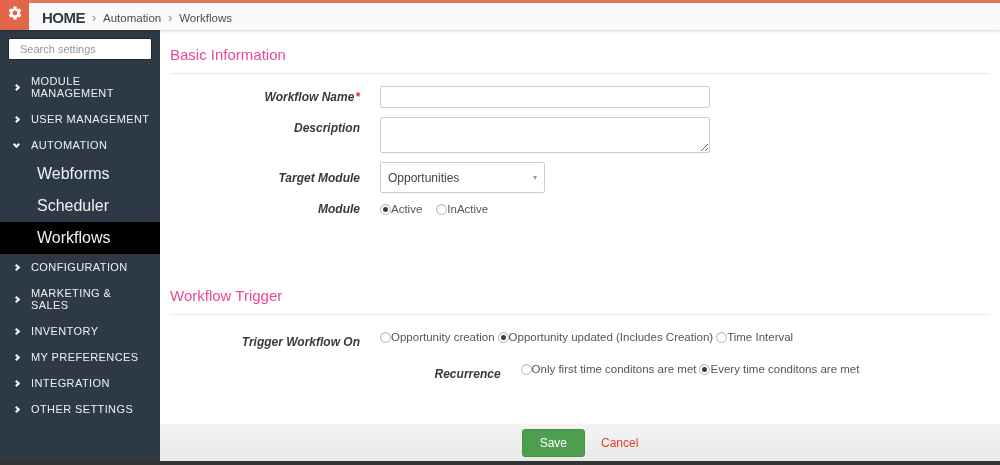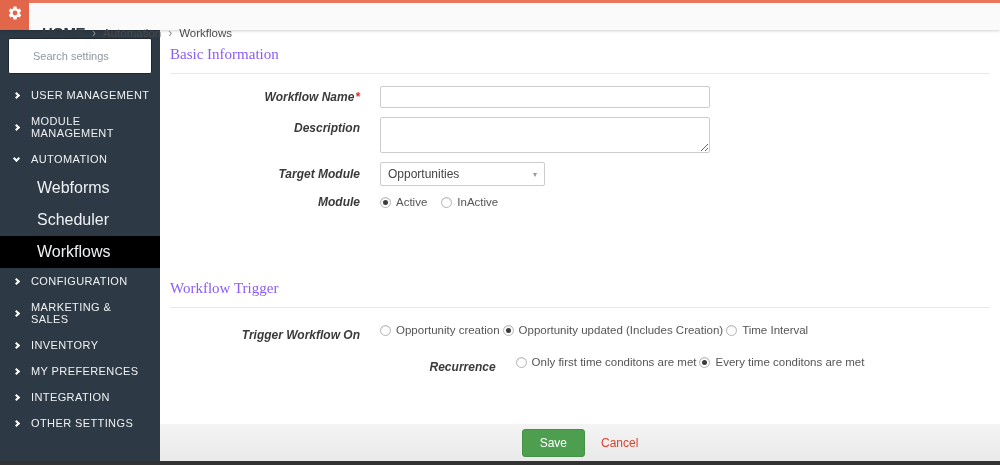--- a/index.html
+++ b/index.html
@@ -4,56 +4,56 @@
 <style>
   * { margin:0; padding:0; box-sizing:border-box; font-family:"Liberation Sans", sans-serif; }
   html,body { background:#fff; }
   .page { position:relative; width:1000px; height:465px; overflow:hidden; background:#fff; }
 
   
   .topbar { position:relative; height:30px; background:#fafafa; box-shadow:0 1px 3px rgba(0,0,0,.18); z-index:5; }
   .top-strip { position:absolute; top:0; left:0; right:0; height:3px; background:#e8765a; }
   .gear-box { position:absolute; left:0; top:0; width:29px; height:30px; background:#e2674a; display:flex; align-items:center; justify-content:center; cursor:pointer; }
   .gear-box svg { width:16px; height:16px; fill:#fff; }
-  .breadcrumb { position:absolute; left:42px; top:19px; height:27px; display:flex; align-items:center; }
+  .breadcrumb { position:absolute; left:42px; top:4px; height:27px; display:flex; align-items:center; }
   .bc-home { font-size:15px; font-weight:bold; letter-spacing:-0.5px; color:#2f3a44; cursor:pointer; }
   .bc-sep { margin:0 7px; color:#8a8a8a; font-size:12px; }
   .bc-item { font-size:11.5px; color:#4a4a4a; cursor:pointer; }
 
   
   .body { display:flex; height:431px; }
 
   
   .sidebar { width:160px; background:#2d3944; flex-shrink:0; overflow:hidden; }
-  .sidebar-search { display:block; width:144px; height:36px; margin:8px; border:1px solid #1f2830; border-radius:2px; padding:0 24px; font-size:11px; color:#555; background:#fff; outline:none; }
+  .sidebar-search { display:block; width:144px; height:22px; margin:8px; border:1px solid #1f2830; border-radius:2px; padding:0 11px; font-size:11px; color:#555; background:#fff; outline:none; }
   .sidebar-search::placeholder { color:#8e98a0; }
   .nav-item { display:flex; align-items:center; padding:7px 8px 7px 14px; color:#eef1f4; font-size:11px; letter-spacing:.4px; cursor:pointer; }
   .chev { display:inline-block; width:5px; height:5px; border-right:2px solid #fff; border-bottom:2px solid #fff; transform:rotate(-45deg); margin-right:12px; flex-shrink:0; }
   .chev.down { transform:rotate(45deg); margin-top:-2px; }
   .sub-item { padding:7px 8px 7px 37px; color:#eef1f4; font-size:16px; cursor:pointer; }
   .sub-item.active { background:#000; }
 
   
   .main { flex:1; background:#fff; display:flex; flex-direction:column; }
-  .section-head { margin:16px 10px 0 10px; padding-bottom:10px; border-bottom:1px solid #e9e9e9; font-size:15px; color:#8b5cf6;font-family:Liberation Serif, serif; }
+  .section-head { margin:16px 10px 0 10px; padding-bottom:10px; border-bottom:1px solid #e9e9e9; font-size:15px; color:#ec4899; }
   .section-head.mt-lg { margin-top:62px; }
   .form-block { margin-top:12px; }
   .frow { display:flex; align-items:center; margin-bottom:9px; }
   .frow.top { align-items:flex-start; }
   .frow.top .flabel { padding-top:4px; }
   .flabel { width:220px; flex-shrink:0; text-align:right; padding-right:20px; font-size:12px; font-weight:bold; color:#3a3a3a;font-style:italic; }
   .req { color:#e02b2b; margin-left:1px; }
   .text-input { width:330px; height:22px; border:1px solid #ccc; border-radius:2px; padding:0 6px; font-size:12px; color:#333; outline:none; }
   .desc-area { width:330px; height:36px; border:1px solid #ccc; border-radius:2px; padding:3px 6px; font-size:12px; color:#333; outline:none; }
-  .select-box { width:165px; height:24px; border:1px solid #ccc; border-radius:2px; background:#fff; display:flex; align-items:center; justify-content:space-between; padding:0 7px; font-size:12px; color:#444; cursor:pointer; }
+  .select-box { width:165px; height:31px; border:1px solid #ccc; border-radius:2px; background:#fff; display:flex; align-items:center; justify-content:space-between; padding:0 7px; font-size:12px; color:#444; cursor:pointer; }
   .select-caret { font-size:8px; color:#999; }
 
   .radio-row { display:flex; align-items:center; gap:14px; }
   .radio-col { display:flex; flex-direction:row; gap:3px; }
-  .radio-opt { display:flex; align-items:center; gap:5px; font-size:11.5px; color:#555; cursor:pointer; }
+  .radio-opt { display:flex; align-items:center; font-size:11.5px; color:#555; cursor:pointer; }
   .radio { width:11px; height:11px; border:1px solid #b5b5b5; border-radius:50%; background:#fff; position:relative; box-shadow:inset 0 1px 1px rgba(0,0,0,.1); flex-shrink:0; }
   .radio.checked::after { content:""; position:absolute; left:2px; top:2px; right:2px; bottom:2px; background:#3c3c3c; border-radius:50%; }
 
   .footer { margin-top:auto; height:37px; background:linear-gradient(#f4f4f4,#e9e9e9); display:flex; align-items:center; justify-content:center; gap:16px; }
   .save-btn { background:#4e9e50; border:1px solid #459247; color:#fff; font-size:12px; padding:6px 17px; border-radius:3px; cursor:pointer; }
   .cancel-link { color:#e0402a; font-size:12px; cursor:pointer; }
 
   .bottom-strip { position:absolute; left:0; right:0; bottom:0; height:4px; background:#333; z-index:6; }
 </style>
 </head>
@@ -79,25 +79,25 @@
     </div>
   </div>
 
   <div class="body">
 
     <div class="sidebar">
       <input class="sidebar-search" type="text" placeholder="Search settings" style="">
 
       <div class="nav-item">
         <span class="chev"></span>
+        <span>MODULE MANAGEMENT</span>
+      </div>
+      <div class="nav-item">
+        <span class="chev"></span>
         <span>USER MANAGEMENT</span>
-      </div>
-      <div class="nav-item">
-        <span class="chev"></span>
-        <span>MODULE MANAGEMENT</span>
       </div>
       <div class="nav-item">
         <span class="chev down"></span>
         <span>AUTOMATION</span>
       </div>
       <div class="sub-item">Webforms</div>
       <div class="sub-item">Scheduler</div>
       <div class="sub-item active">Workflows</div>
       <div class="nav-item">
         <span class="chev"></span>

